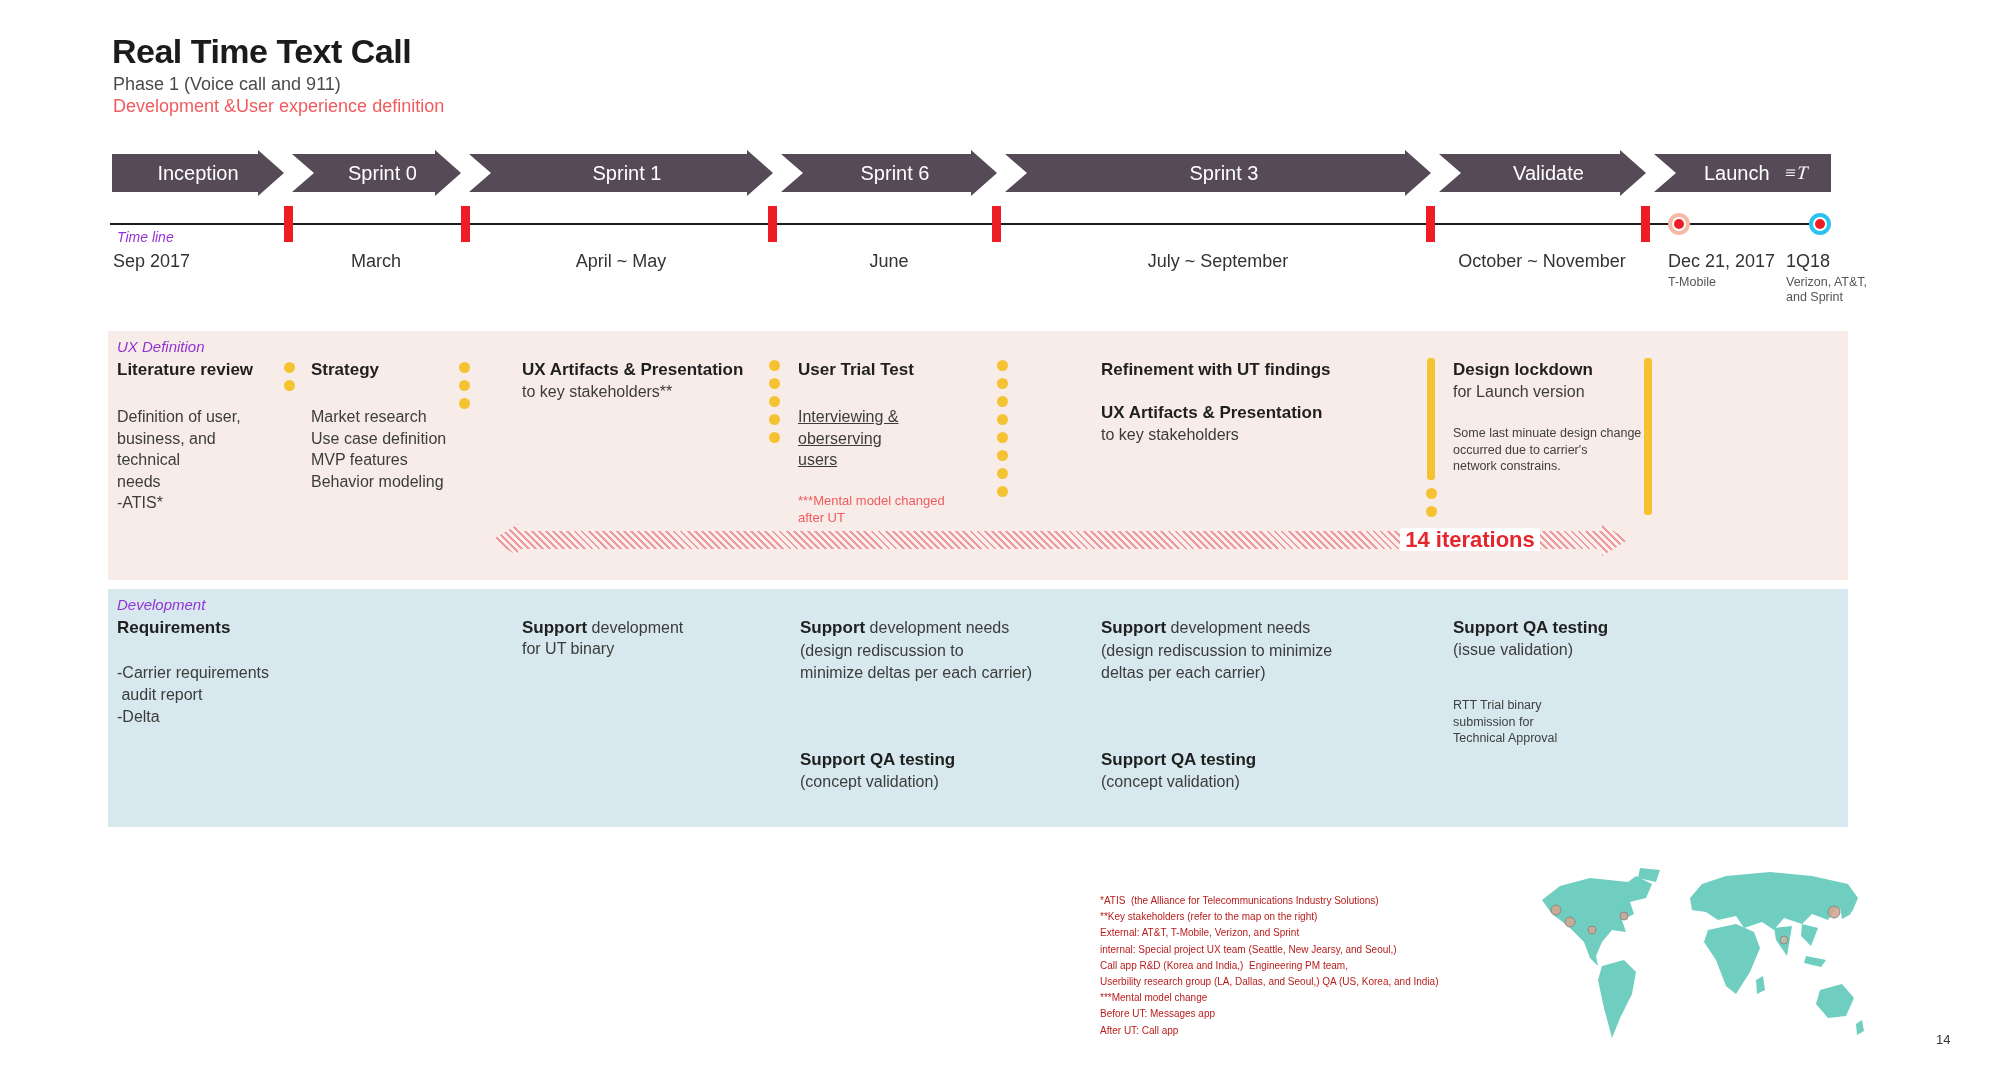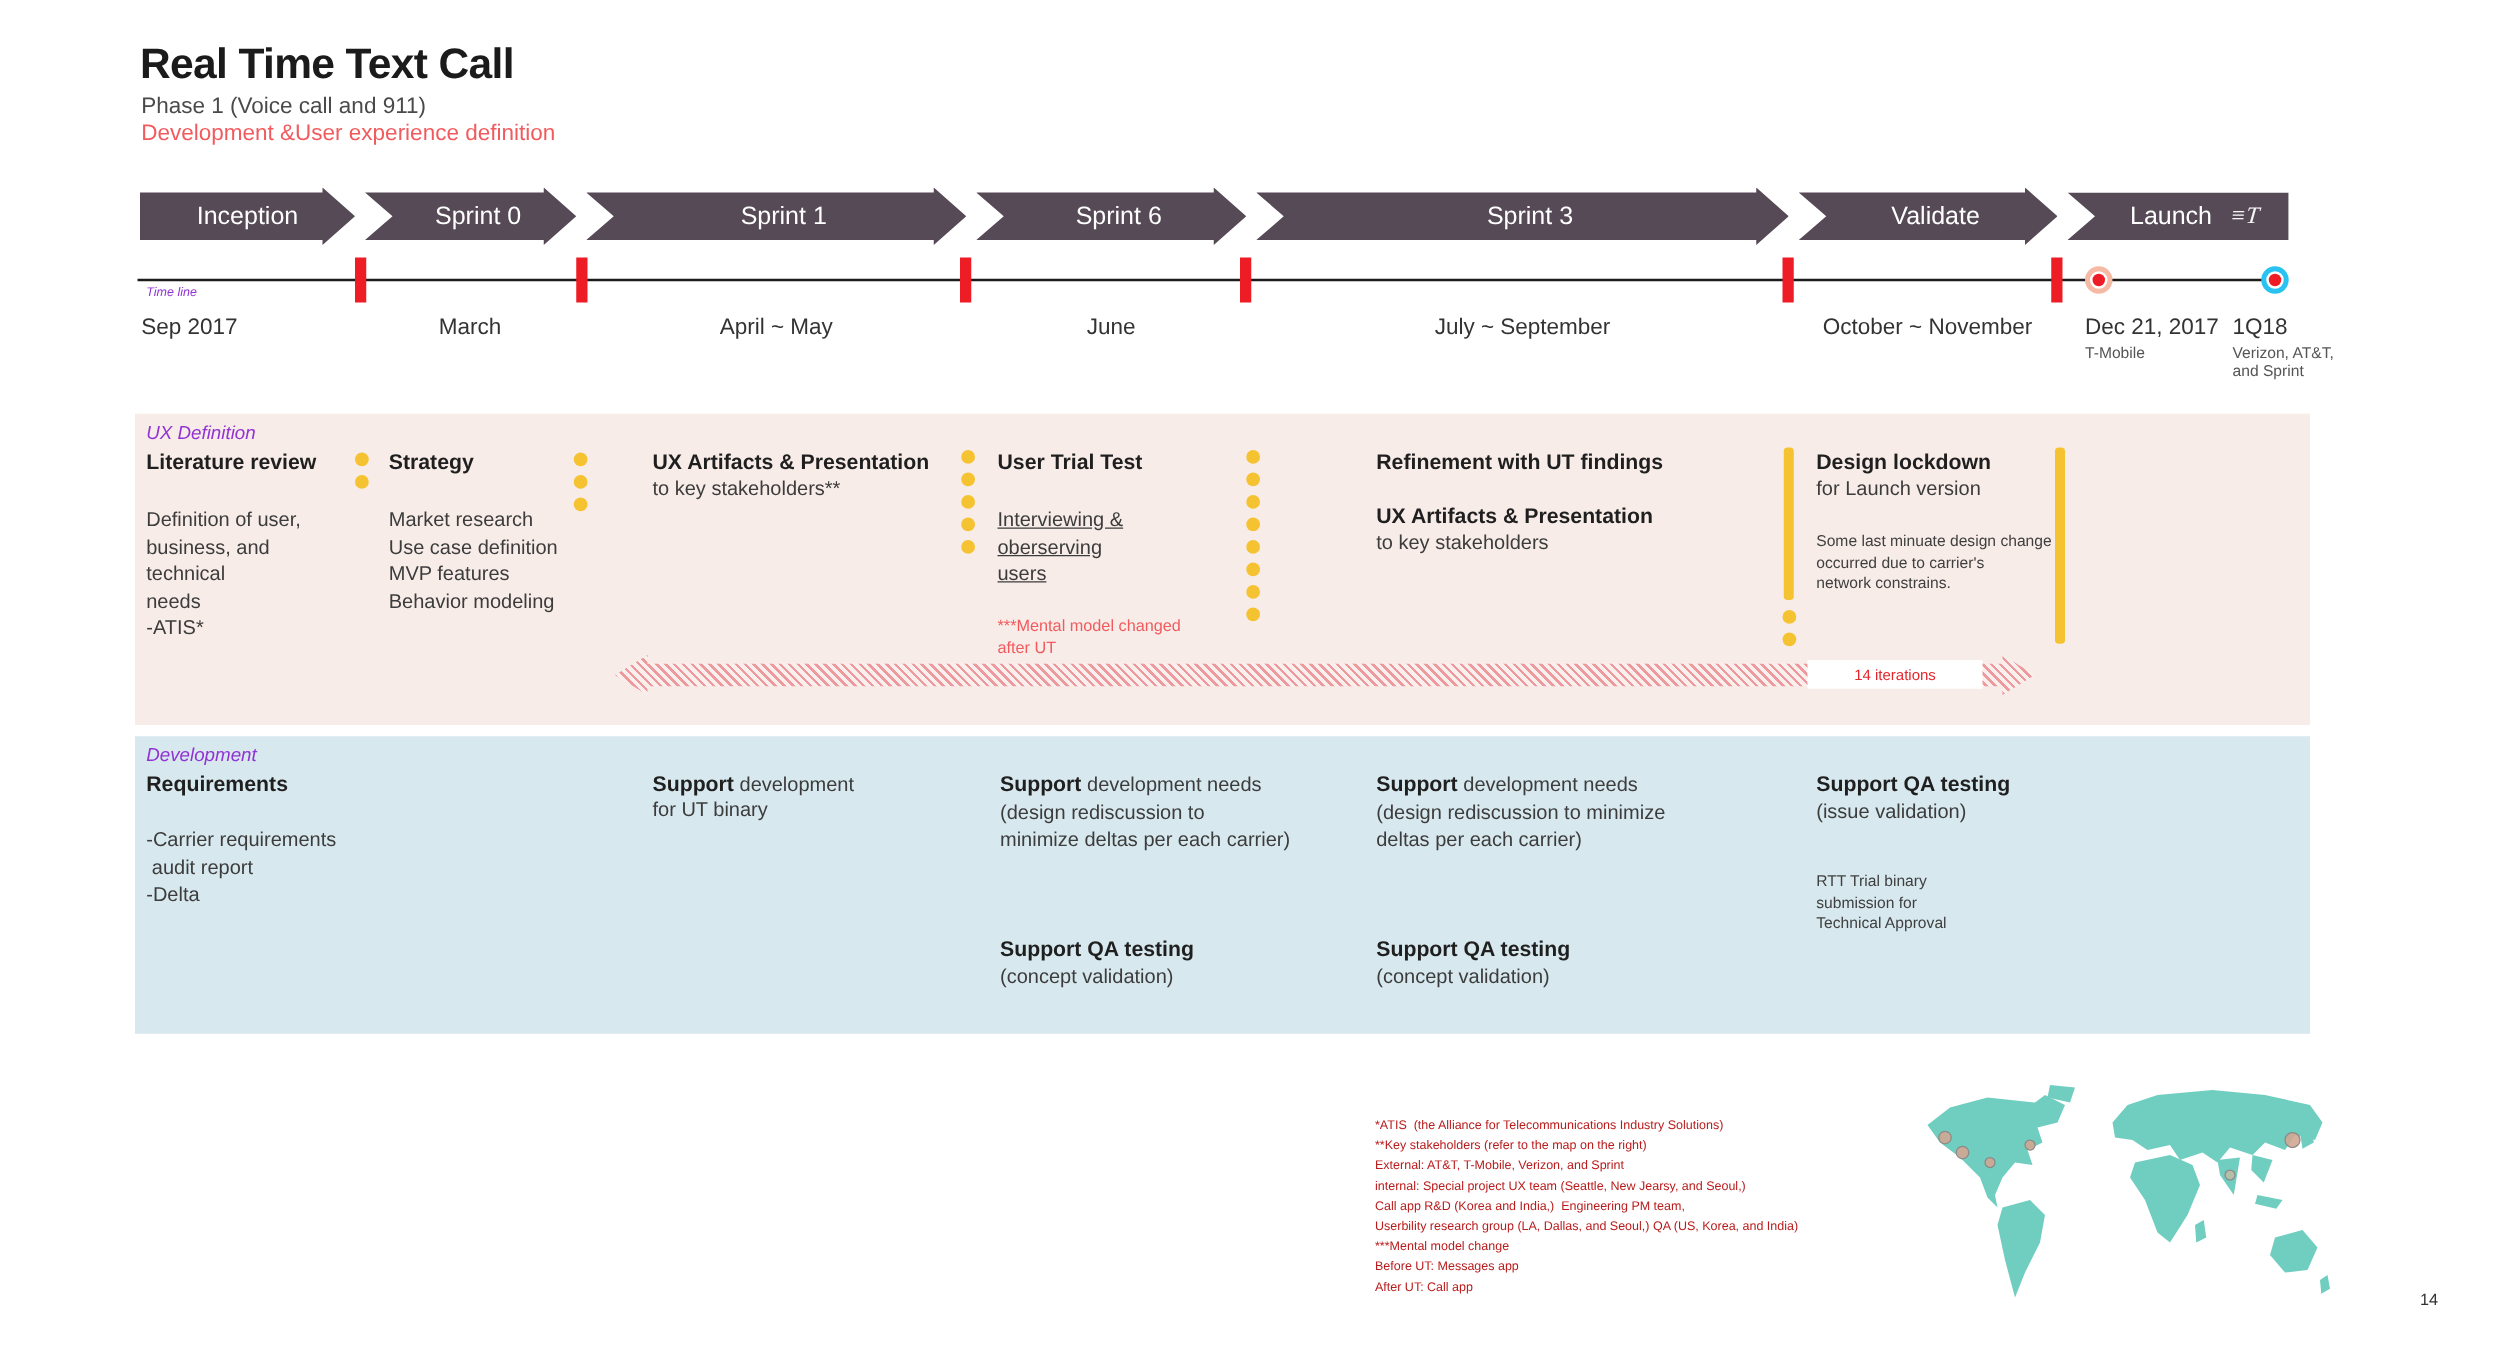--- a/index.html
+++ b/index.html
@@ -25,21 +25,21 @@
   .chev .lbl { margin-right:14px; margin-left:14px; }
   .rtt-icon { font-family:"Liberation Serif", serif; font-style:italic; font-size:19px; transform:skewX(-6deg); opacity:.95; }
 
   
   .tl-line { position:absolute; left:110px; top:223px; width:1711px; height:2px; background:#1c1c1c; }
   .tick { position:absolute; top:206px; width:9px; height:36px; background:#EE1C24; }
   .ring { position:absolute; top:213px; width:22px; height:22px; border-radius:50%; background:#fff; }
   .ring .dot-in { position:absolute; left:50%; top:50%; width:10px; height:10px; margin:-5px 0 0 -5px; border-radius:50%; background:#EE1C24; }
   .ring.pink { border:4px solid #F6B9A4; }
   .ring.cyan { border:4px solid #29C2F1; }
-  .tl-label { position:absolute; left:117px; top:229px; font-size:10px; font-style:italic; color:#9233D4; font-weight:500;text-align:right; }
+  .tl-label { position:absolute; left:117px; top:229px; font-size:14px; font-style:italic; color:#9233D4; font-weight:500;text-align:right; }
 
   .date { position:absolute; top:251px; font-size:18px; color:#333; white-space:nowrap; }
   .date.center { transform:translateX(-50%); }
   .date .sub { font-size:12.5px; color:#555; margin-top:3px; white-space:pre; line-height:15px; }
 
   
   .sec { position:absolute; left:108px; width:1740px; }
   .sec.ux  { top:331px; height:249px; background:#F7ECE8; }
   .sec.dev { top:589px; height:238px; background:#D7E8EE; }
   .sec-label { position:absolute; font-size:15px; font-style:italic; font-weight:500; color:#9233D4; }
@@ -55,22 +55,22 @@
   
   .dots { position:absolute; display:flex; flex-direction:column; }
   .dots .dot { width:11px; height:11px; border-radius:50%; background:#F5C332; margin-bottom:7px; }
   .ybar { position:absolute; width:8px; background:#F5C332; border-radius:3px; }
 
   
   .iter-arrow { position:absolute; left:492px; top:524px; width:1136px; height:32px;
     background:repeating-linear-gradient(45deg, #EC9A9D 0px, #EC9A9D 2px, #FBEFED 2px, #FBEFED 5px);
     clip-path:polygon(0 50%, 26px 0, 26px 22%, calc(100% - 26px) 22%, calc(100% - 26px) 0,
                       100% 50%, calc(100% - 26px) 100%, calc(100% - 26px) 78%, 26px 78%, 26px 100%); }
-  .iter-box { position:absolute; left:1446px; top:528px; width:140px; height:23px; background:#fff;
-    color:#E5262D; font-size:12px; font-weight:400; display:flex; align-items:center; justify-content:center; white-space:nowrap; }
+  .iter-box { position:absolute; left:1400px; top:528px; width:140px; height:23px; background:#fff;
+    color:#E5262D; font-size:22px; font-weight:700; display:flex; align-items:center; justify-content:center; white-space:nowrap; }
 
   .footnotes { position:absolute; left:1100px; top:893px; font-size:10px; color:#b91c1c; line-height:16.2px; white-space:pre; }
   .pagenum { position:absolute; left:1936px; top:1032px; font-size:13px; color:#333; }
   .map { position:absolute; left:1540px; top:868px; }
 </style>
 </head>
 <body>
 
 <div id="page">
 

